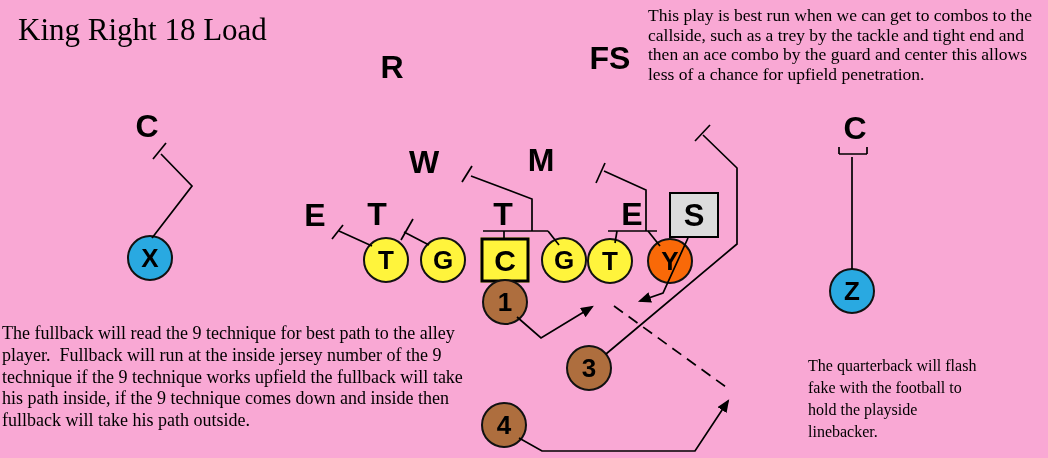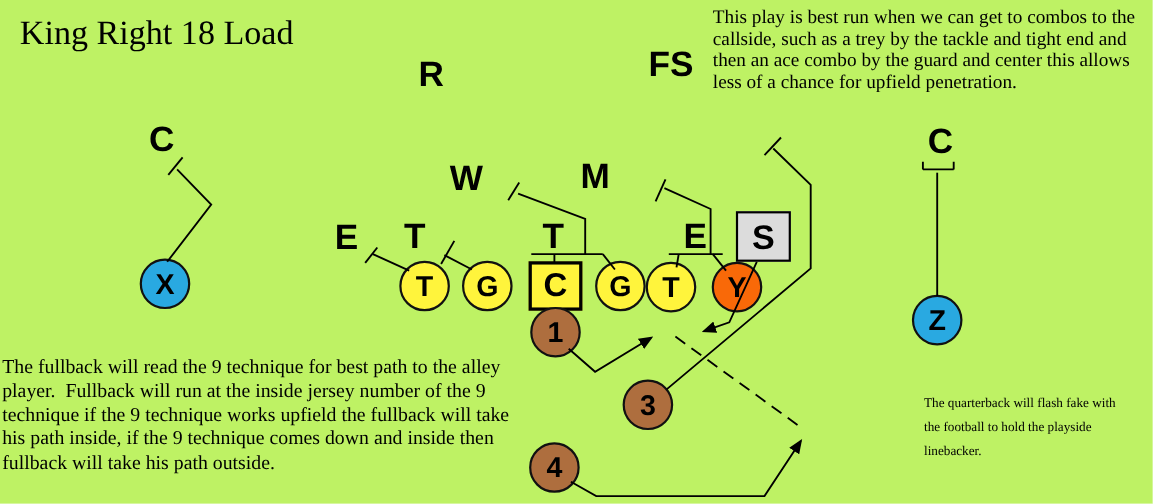--- a/index.html
+++ b/index.html
@@ -1,23 +1,23 @@
 <!DOCTYPE html>
 <html><head>
 <meta charset="utf-8">
 <style>
   html,body{margin:0;padding:0;background:#fff;}
-  .stage{position:relative;width:1048px;height:458px;background:#bef264;overflow:hidden;
+  .stage{position:relative;width:1048px;height:458px;background:#f9a8d4;overflow:hidden;
          font-family:"Liberation Serif",serif;color:#000;}
   .lines{position:absolute;left:0;top:0;z-index:5;pointer-events:none;}
   .title{position:absolute;left:18px;top:12px;font-size:31px;white-space:nowrap;z-index:1;}
   .note{position:absolute;z-index:1;white-space:pre-wrap;}
   .note-tr{left:648px;top:6px;width:400px;font-size:17.5px;line-height:19.5px;}
   .note-bl{left:2px;top:323px;width:466px;font-size:18px;line-height:21.8px;}
-  .note-br{left:840px;top:355px;width:178px;font-size:12px;line-height:22px;}
+  .note-br{left:808px;top:355px;width:178px;font-size:16px;line-height:22px;}
   .dl{position:absolute;transform:translate(-50%,-50%);z-index:2;
       font-family:"Liberation Sans",sans-serif;font-weight:700;font-size:32px;line-height:1;}
   .dl.square{width:46px;height:42px;background:#DCDCDC;border:2px solid #000;
       display:flex;align-items:center;justify-content:center;font-size:31px;}
   .pc{position:absolute;transform:translate(-50%,-50%);z-index:3;width:42px;height:42px;
       border:2px solid #111;border-radius:50%;display:flex;align-items:center;justify-content:center;
       font-family:"Liberation Sans",sans-serif;font-weight:700;font-size:26px;line-height:1;}
   .pc.square{border-radius:0;border:3px solid #000;width:43px;height:39px;font-size:30px;}
   .yellow{background:#FFF43C;}
   .blue{background:#29A9E1;}

